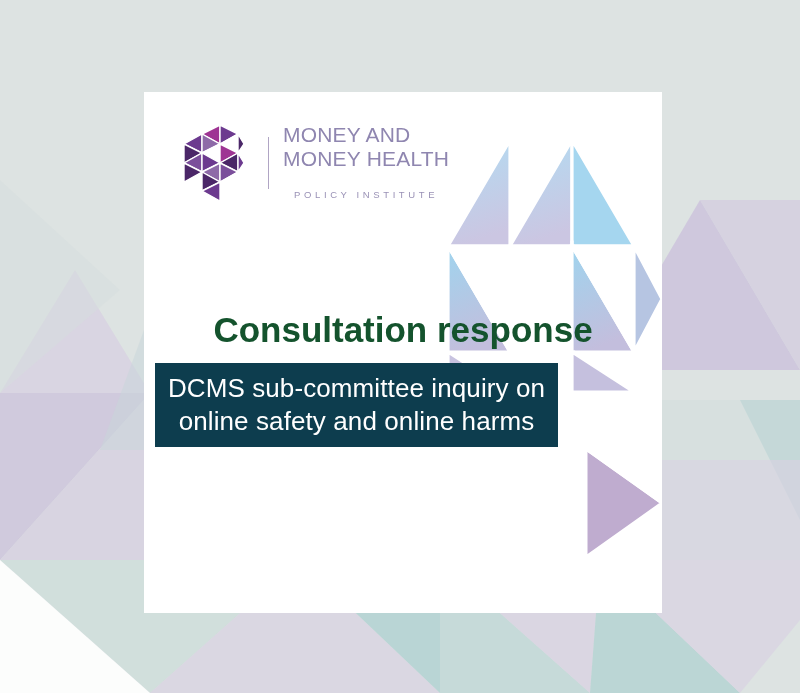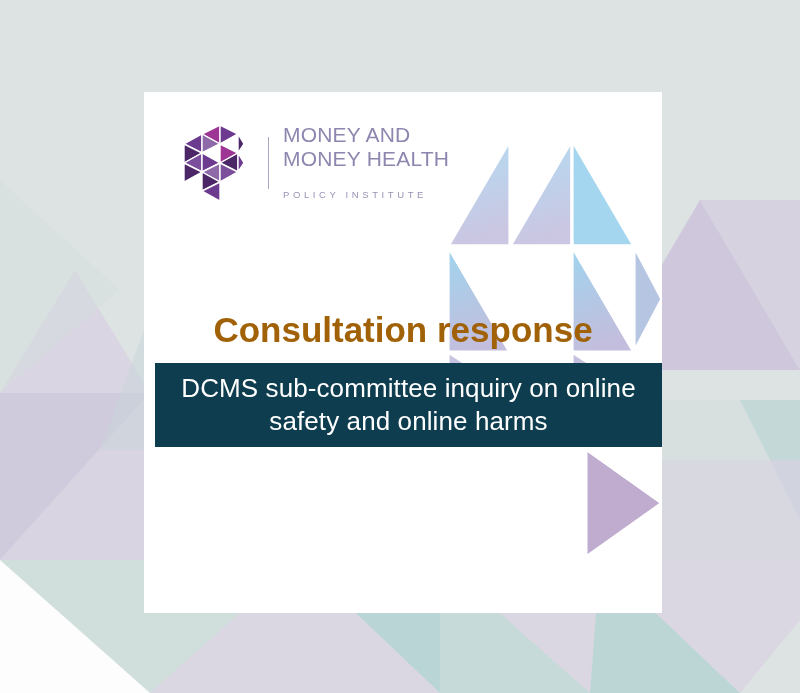--- a/index.html
+++ b/index.html
@@ -95,42 +95,43 @@
   }
   .wm-line.one { margin-bottom: 3px; }
   .wm-sub {
     font-family: "Liberation Sans", sans-serif;
     font-size: 9.5px;
     line-height: 12px;
     letter-spacing: 3.6px;
     color: #9a92b6;
     margin-top: 20px;
     white-space: nowrap;
+    text-align: center;
   }
 
   
   #doc-title {
     position: absolute;
     left: 0;
     top: 218px;
     width: 518px;
     text-align: center;
     font-family: "Liberation Sans", sans-serif;
     font-weight: bold;
     font-size: 35px;
     line-height: 40px;
-    color: #a16207;
+    color: #14532d;
     z-index: 4;
   }
 
   #subtitle-banner {
     position: absolute;
     left: 155px;
     top: 363px;
-    width: 507px;
+    width: 403px;
     height: 84px;
     background: #0d3d4e;
     z-index: 5;
     display: flex;
     align-items: center;
     justify-content: center;
   }
   #doc-subtitle {
     width: 480px;
     text-align: center;

